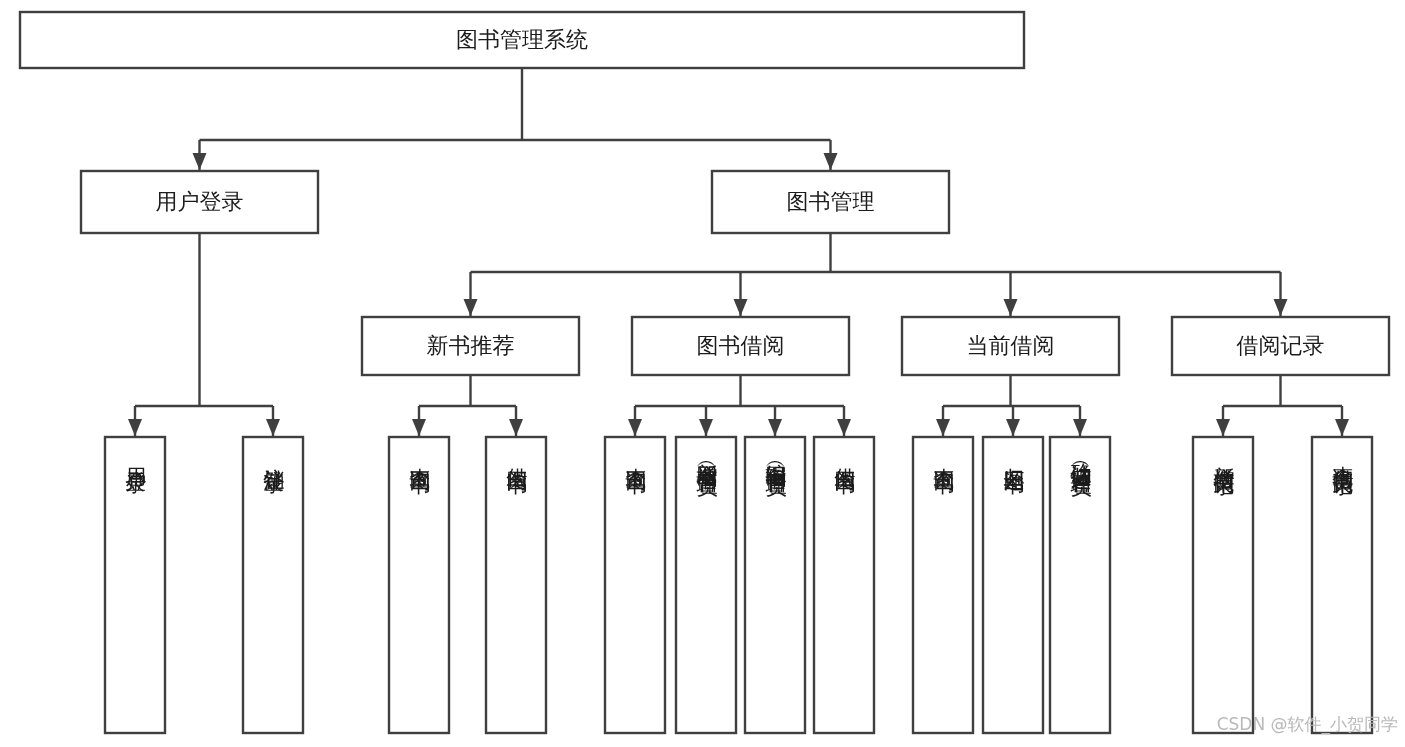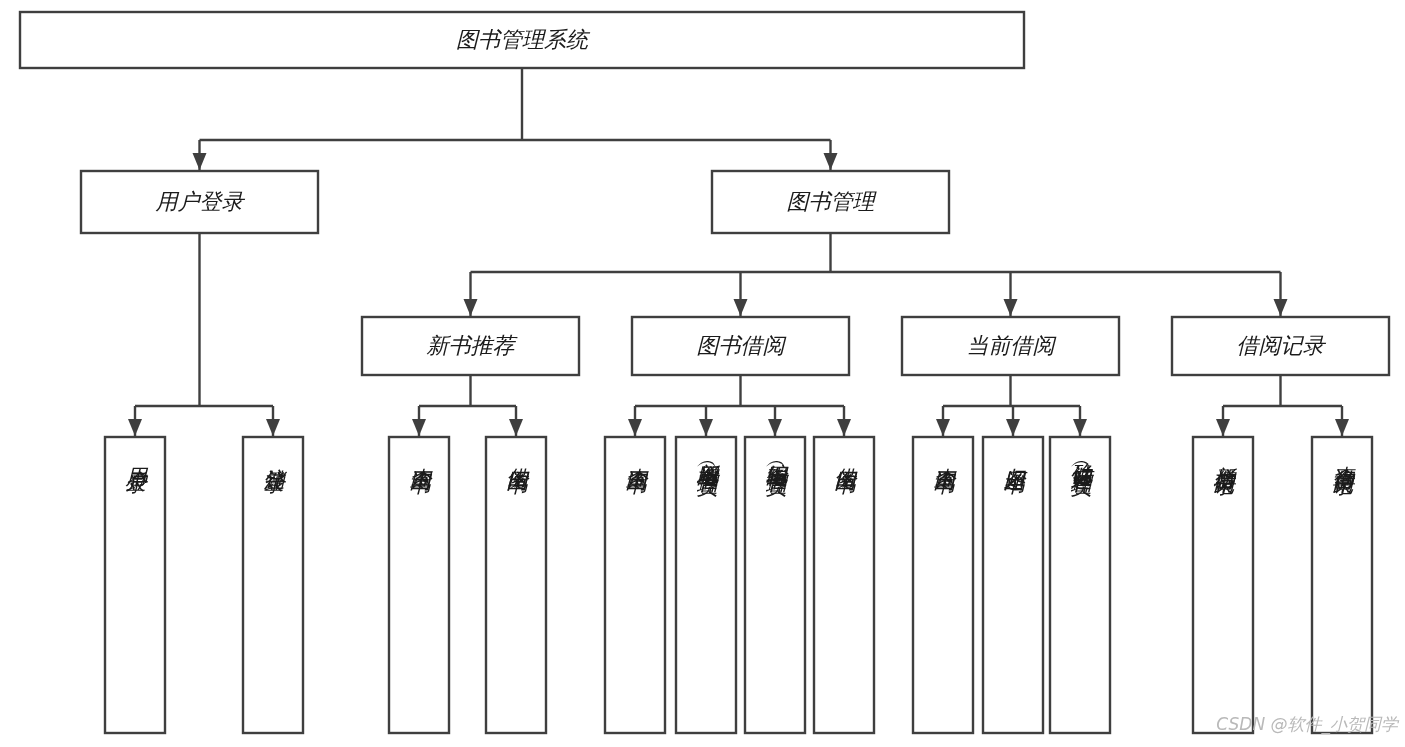--- a/index.html
+++ b/index.html
@@ -11,21 +11,20 @@
     width: 1405px;
     height: 747px;
     font-family: "DejaVu Sans", "Liberation Sans", sans-serif;
     overflow: hidden;
   }
   #diagram-root {
     position: relative;
     width: 1405px;
     height: 747px;
     background: #ffffff;
-    font-style: italic;
   }
   svg.diagram-canvas {
     position: absolute;
     left: 0;
     top: 0;
     width: 1405px;
     height: 747px;
     display: block;
   }
   .node-box {

